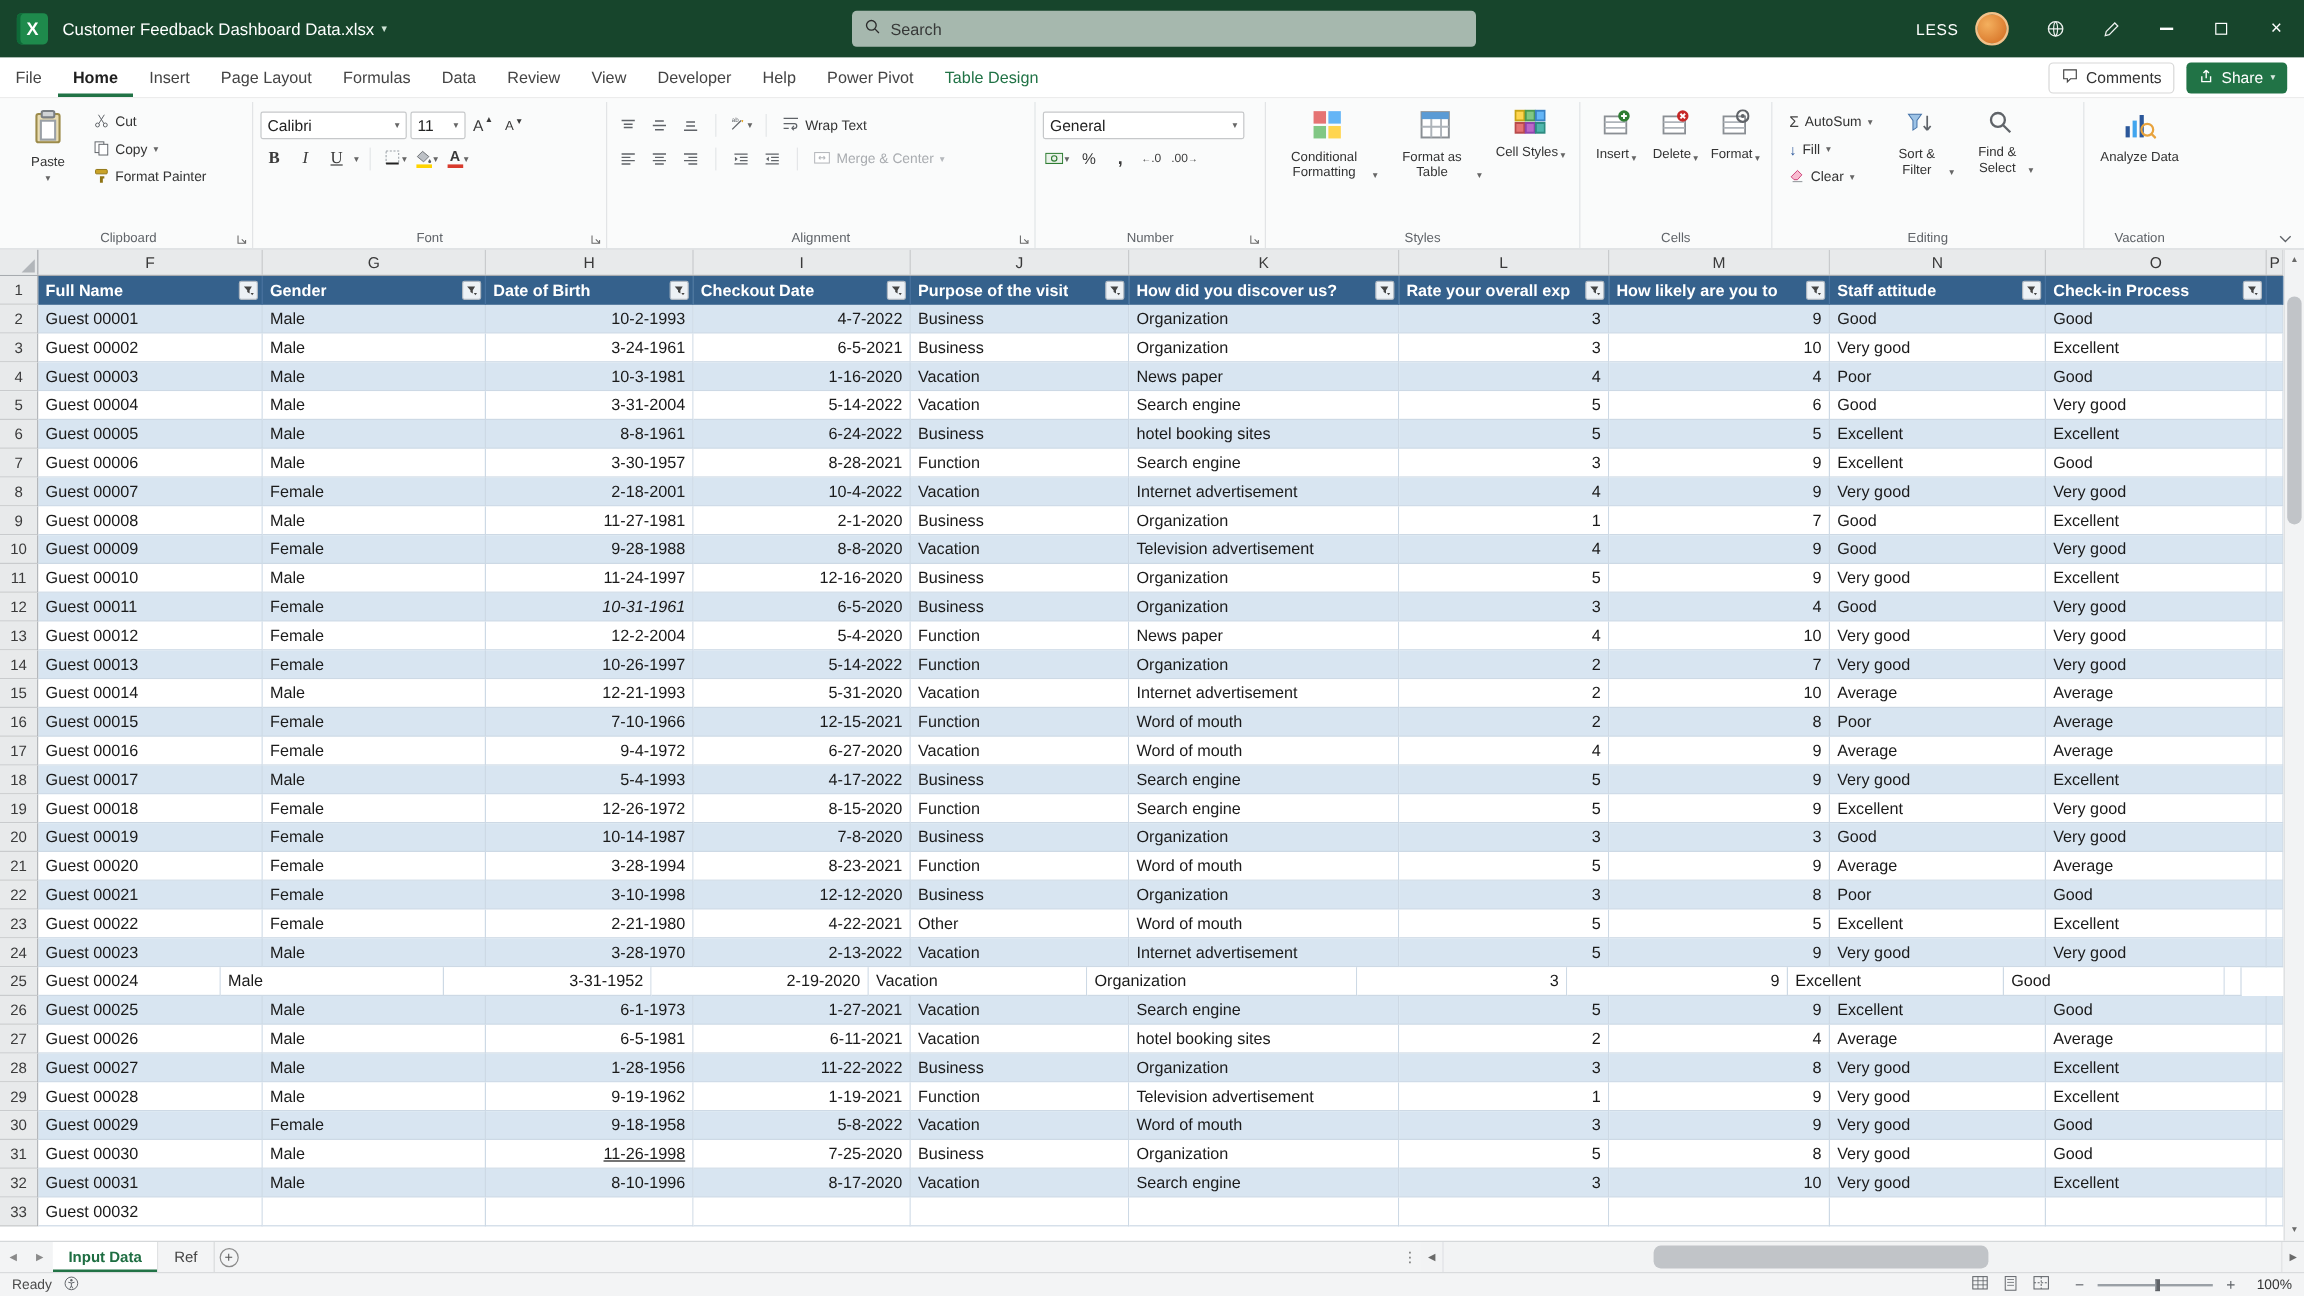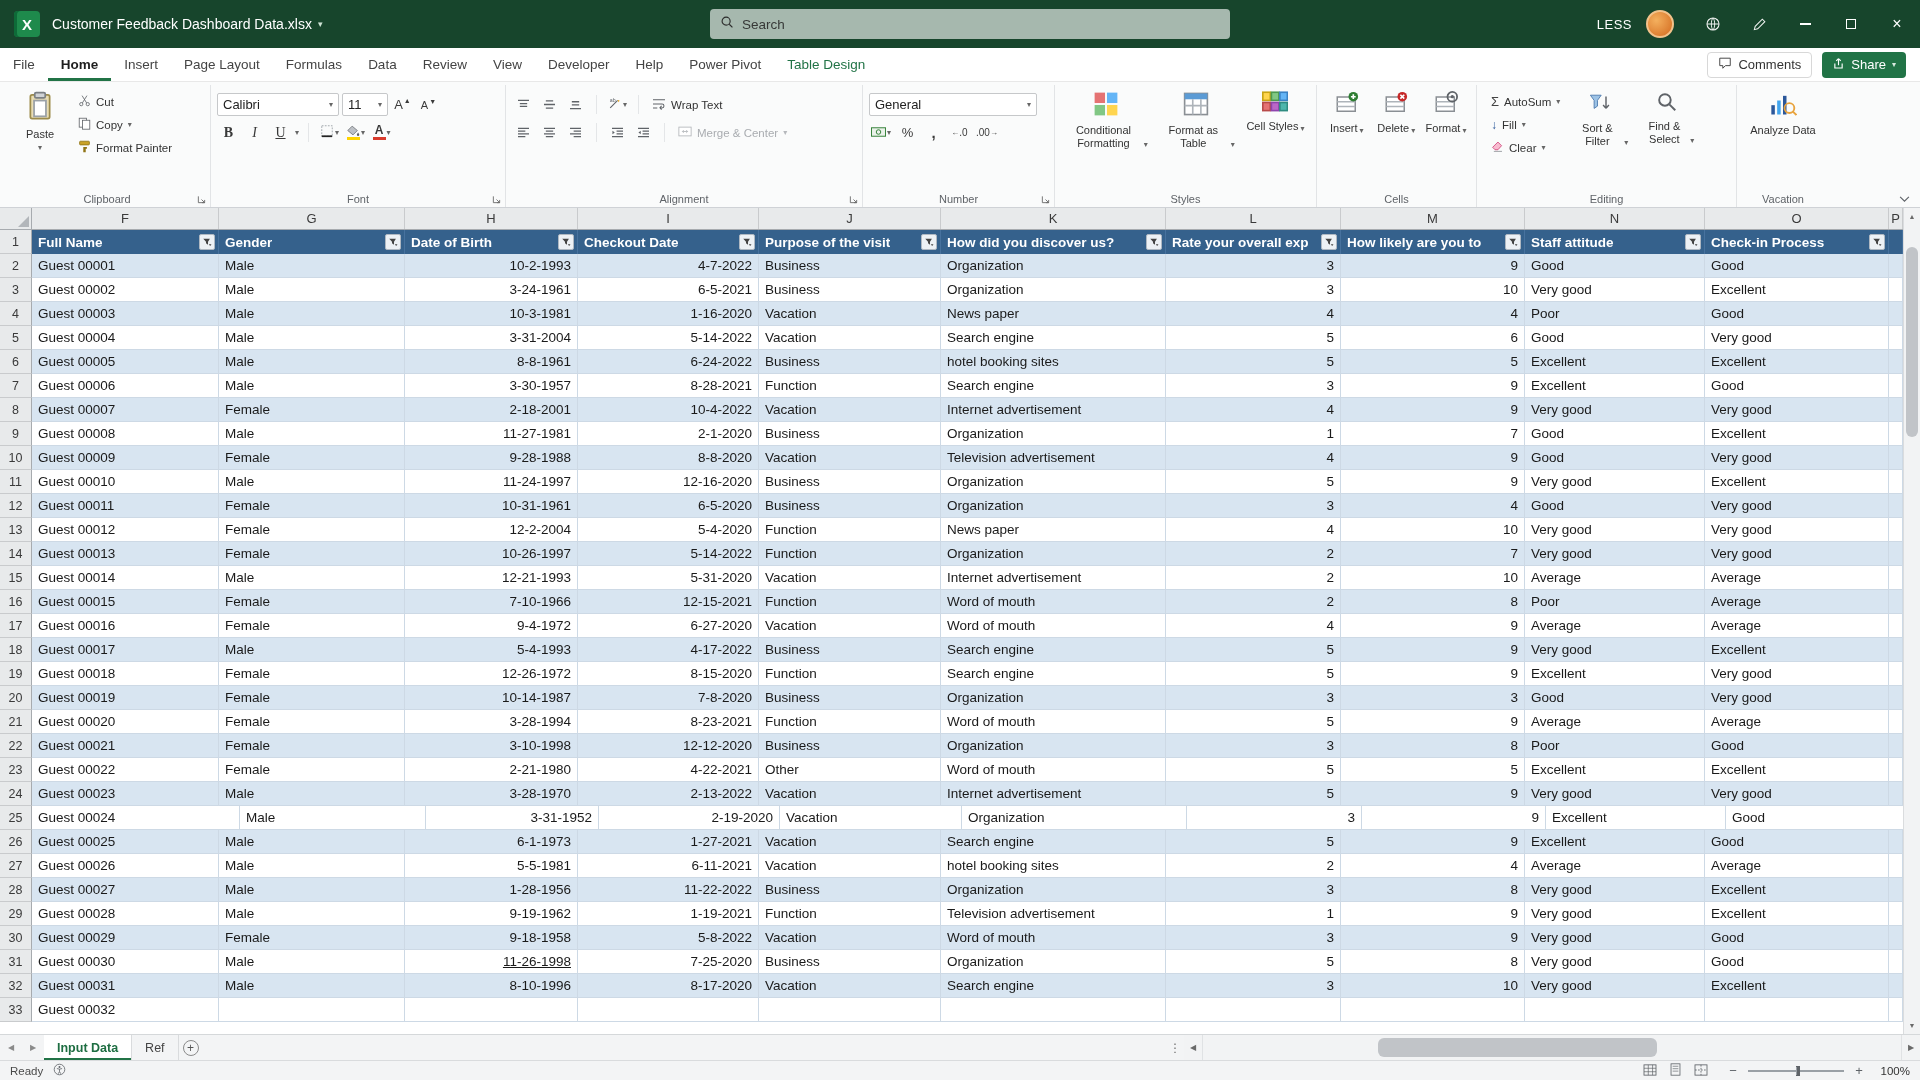--- a/index.html
+++ b/index.html
@@ -855,21 +855,21 @@
             <div class="cell dcell num" style="width: 175px;">5</div>
             <div class="cell dcell num" style="width: 184px;">9</div>
             <div class="cell dcell" style="width: 180px;">Very good</div>
             <div class="cell dcell" style="width: 184px;">Excellent</div>
             <div class="cell dcell" style="width: 14px;"></div>
           </div>
           <div class="trow even">
             <div class="gut">12</div>
             <div class="cell dcell" style="width: 187px;">Guest 00011</div>
             <div class="cell dcell" style="width: 186px;">Female</div>
-            <div class="cell dcell num" style="width: 173px;">10-31-1961</div>
+            <div class="cell dcell num" style="width: 173px; font-style: italic;">10-31-1961</div>
             <div class="cell dcell num" style="width: 181px;">6-5-2020</div>
             <div class="cell dcell" style="width: 182px;">Business</div>
             <div class="cell dcell" style="width: 225px;">Organization</div>
             <div class="cell dcell num" style="width: 175px;">3</div>
             <div class="cell dcell num" style="width: 184px;">4</div>
             <div class="cell dcell" style="width: 180px;">Good</div>
             <div class="cell dcell" style="width: 184px;">Very good</div>
             <div class="cell dcell" style="width: 14px;"></div>
           </div>
           <div class="trow odd">
@@ -1035,21 +1035,21 @@
             <div class="cell dcell" style="width: 182px;">Vacation</div>
             <div class="cell dcell" style="width: 225px;">Internet advertisement</div>
             <div class="cell dcell num" style="width: 175px;">5</div>
             <div class="cell dcell num" style="width: 184px;">9</div>
             <div class="cell dcell" style="width: 180px;">Very good</div>
             <div class="cell dcell" style="width: 184px;">Very good</div>
             <div class="cell dcell" style="width: 14px;"></div>
           </div>
           <div class="trow odd">
             <div class="gut">25</div>
-            <div class="cell dcell" style="width: 208px;">Guest 00024</div>
+            <div class="cell dcell" style="width: 152px;">Guest 00024</div>
             <div class="cell dcell" style="width: 186px;">Male</div>
             <div class="cell dcell num" style="width: 173px;">3-31-1952</div>
             <div class="cell dcell num" style="width: 181px;">2-19-2020</div>
             <div class="cell dcell" style="width: 182px;">Vacation</div>
             <div class="cell dcell" style="width: 225px;">Organization</div>
             <div class="cell dcell num" style="width: 175px;">3</div>
             <div class="cell dcell num" style="width: 184px;">9</div>
             <div class="cell dcell" style="width: 180px;">Excellent</div>
             <div class="cell dcell" style="width: 184px;">Good</div>
             <div class="cell dcell" style="width: 14px;"></div>
@@ -1065,21 +1065,21 @@
             <div class="cell dcell num" style="width: 175px;">5</div>
             <div class="cell dcell num" style="width: 184px;">9</div>
             <div class="cell dcell" style="width: 180px;">Excellent</div>
             <div class="cell dcell" style="width: 184px;">Good</div>
             <div class="cell dcell" style="width: 14px;"></div>
           </div>
           <div class="trow odd">
             <div class="gut">27</div>
             <div class="cell dcell" style="width: 187px;">Guest 00026</div>
             <div class="cell dcell" style="width: 186px;">Male</div>
-            <div class="cell dcell num" style="width: 173px;">5-5-1981</div>
+            <div class="cell dcell num" style="width: 173px;">6-5-1981</div>
             <div class="cell dcell num" style="width: 181px;">6-11-2021</div>
             <div class="cell dcell" style="width: 182px;">Vacation</div>
             <div class="cell dcell" style="width: 225px;">hotel booking sites</div>
             <div class="cell dcell num" style="width: 175px;">2</div>
             <div class="cell dcell num" style="width: 184px;">4</div>
             <div class="cell dcell" style="width: 180px;">Average</div>
             <div class="cell dcell" style="width: 184px;">Average</div>
             <div class="cell dcell" style="width: 14px;"></div>
           </div>
           <div class="trow even">

